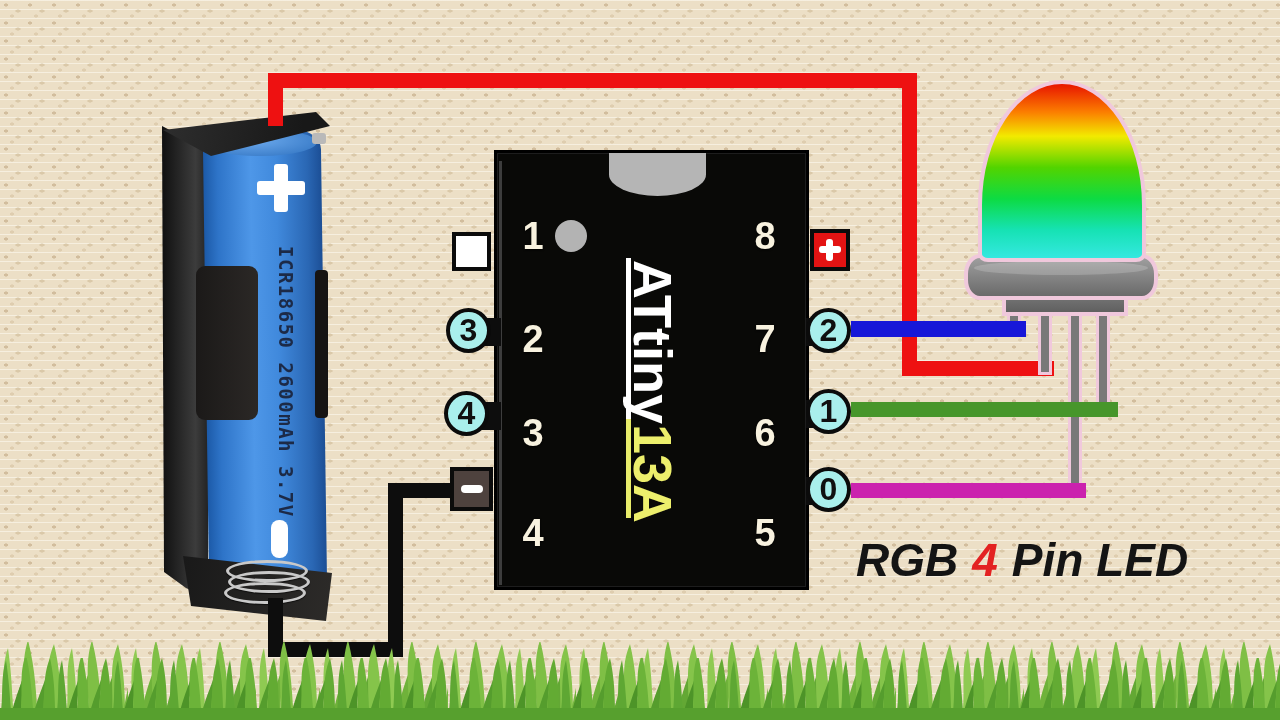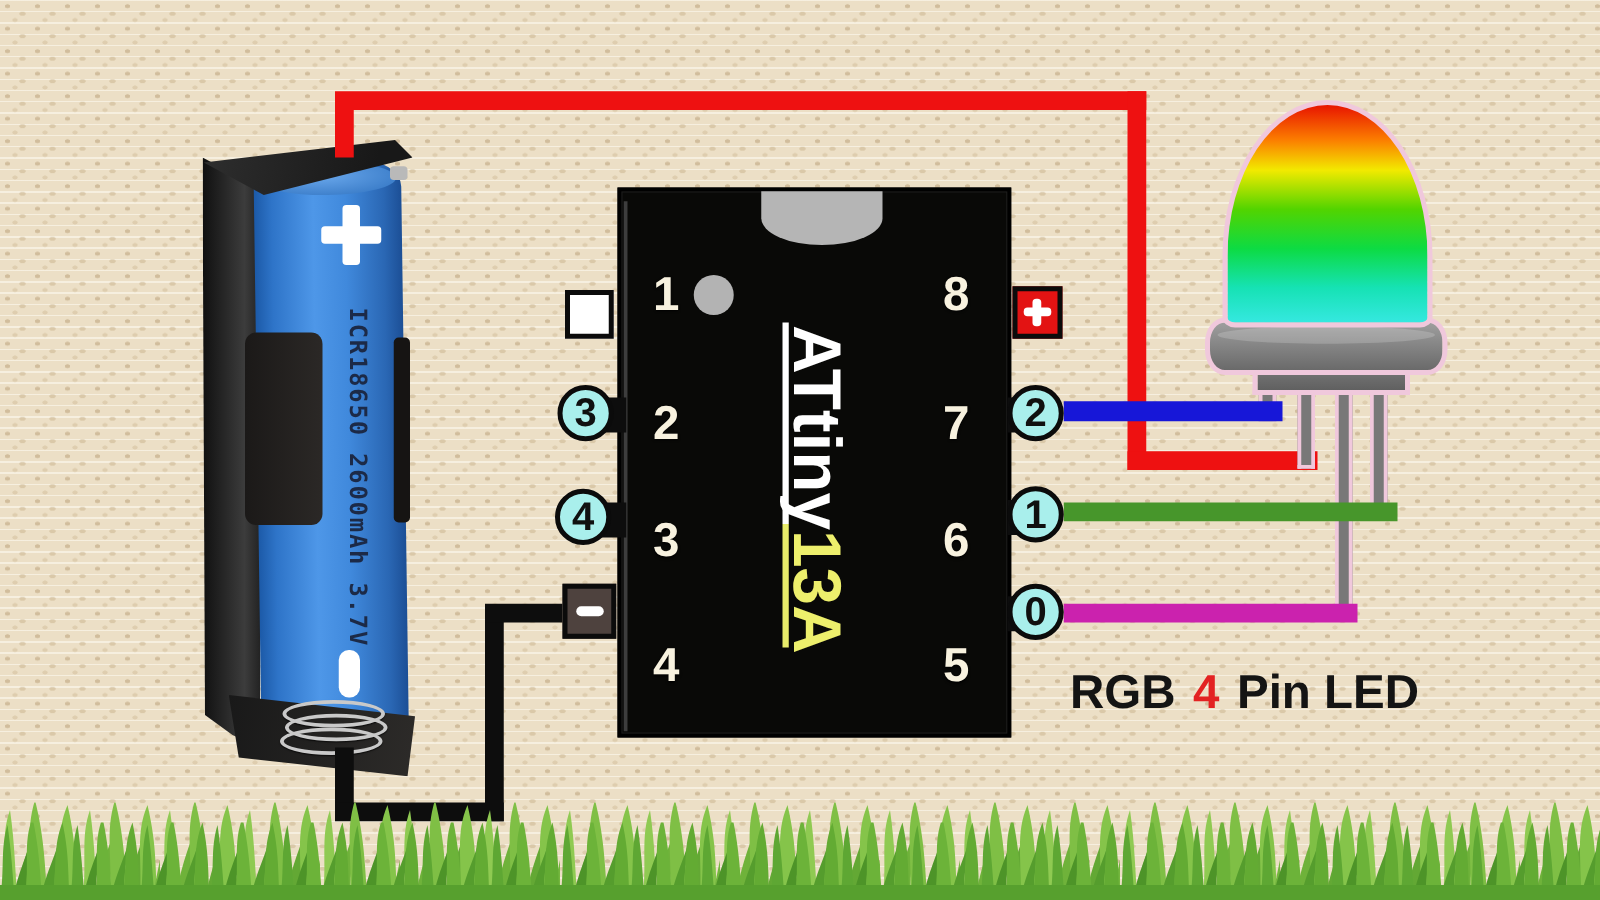--- a/index.html
+++ b/index.html
@@ -72,21 +72,21 @@
   .led-flange{left:964px;top:254px;width:194px;height:46px;
     background:linear-gradient(180deg,#9e9e9e,#6a6a6a);
     border:4px solid #f0c8dc;box-sizing:border-box;border-radius:16px/20px;}
   .led-flange i{position:absolute;left:6px;top:3px;right:6px;height:14px;border-radius:50%;
     background:rgba(255,255,255,.18);}
   .led-dome{left:978px;top:80px;width:168px;height:182px;
     border:4px solid #f0c8dc;box-sizing:border-box;
     border-radius:84px 84px 10px 10px / 125px 125px 8px 8px;
     background:linear-gradient(180deg,#e81400 0%,#fb7d00 16%,#f2ea00 30%,#52d400 48%,#0ddb43 66%,#16e2b4 84%,#35e8e0 100%);}
   
-  .caption{left:856px;top:533px;font-size:38px;font-weight:600;color:#141414;white-space:nowrap;}
+  .caption{left:856px;top:533px;font-size:46px;font-weight:600;color:#141414;white-space:nowrap;font-style:italic;}
   .caption .num{margin:0 14px;}
   .caption .w1{margin-right:0;}
 </style>
 </head>
 <body>
 
 <div id="stage">
 
   <div class="abs holder-wall"></div>
   <div class="abs cell">

